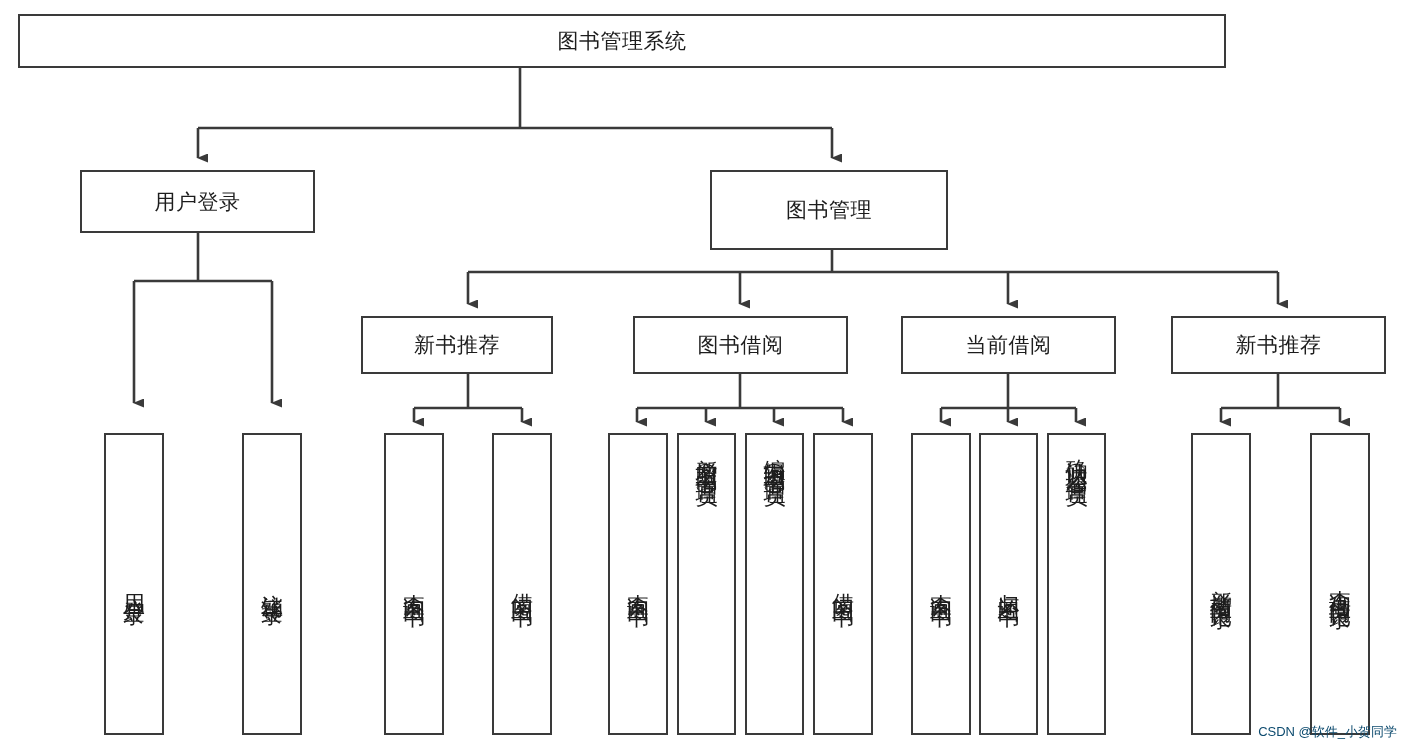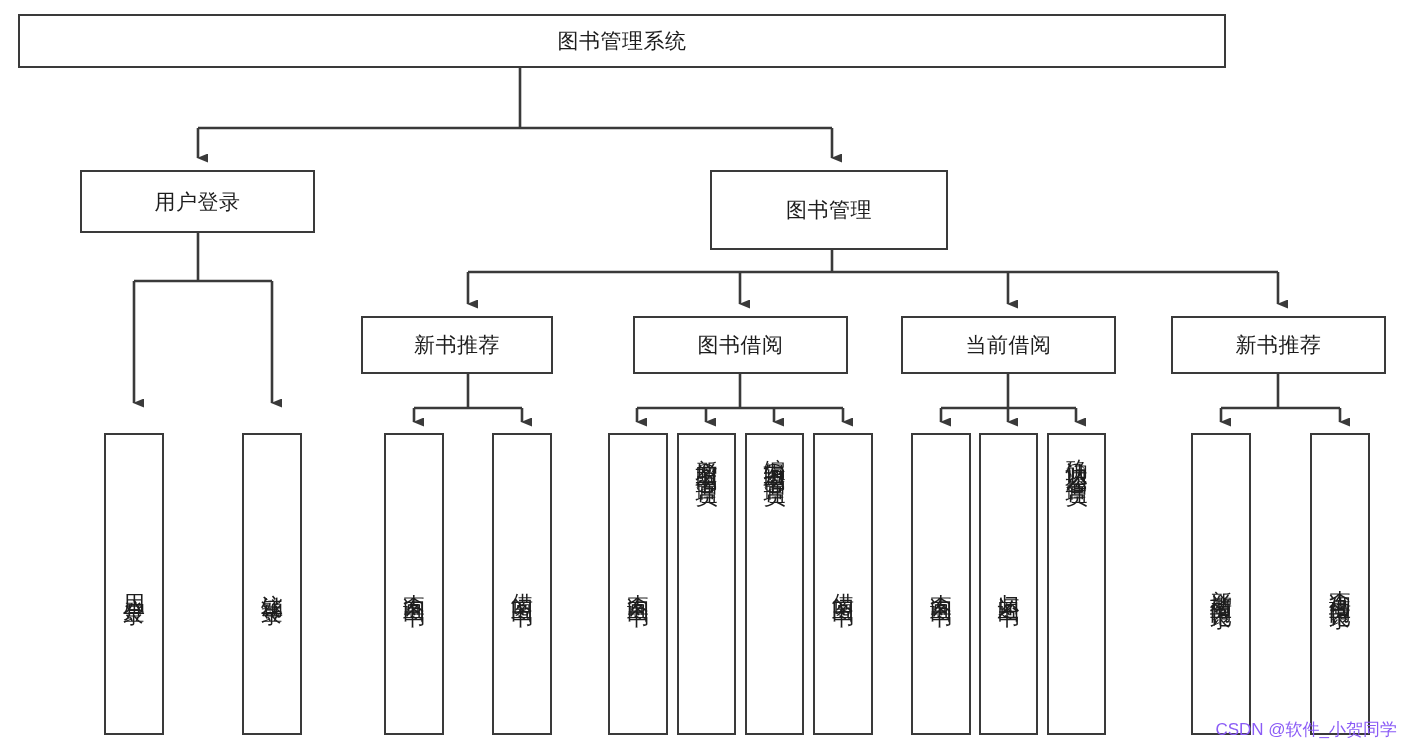--- a/index.html
+++ b/index.html
@@ -61,22 +61,22 @@
     margin: 0 auto;
   }
   .node.vertical.center-v {
     align-items: center;
     padding-top: 0;
   }
   .watermark {
     position: absolute;
     right: 8px;
     bottom: 6px;
-    font-size: 17px;
-    color: #8b5cf6;
+    font-size: 13px;
+    color: #0c4a6e;
     white-space: nowrap;
     font-family: "Liberation Sans", "DejaVu Sans", sans-serif;
   }
 </style>
 </head>
 <body>
 
 <div id="diagram-root">
 
   <svg class="wires" viewBox="0 0 1405 747" xmlns="http://www.w3.org/2000/svg">

